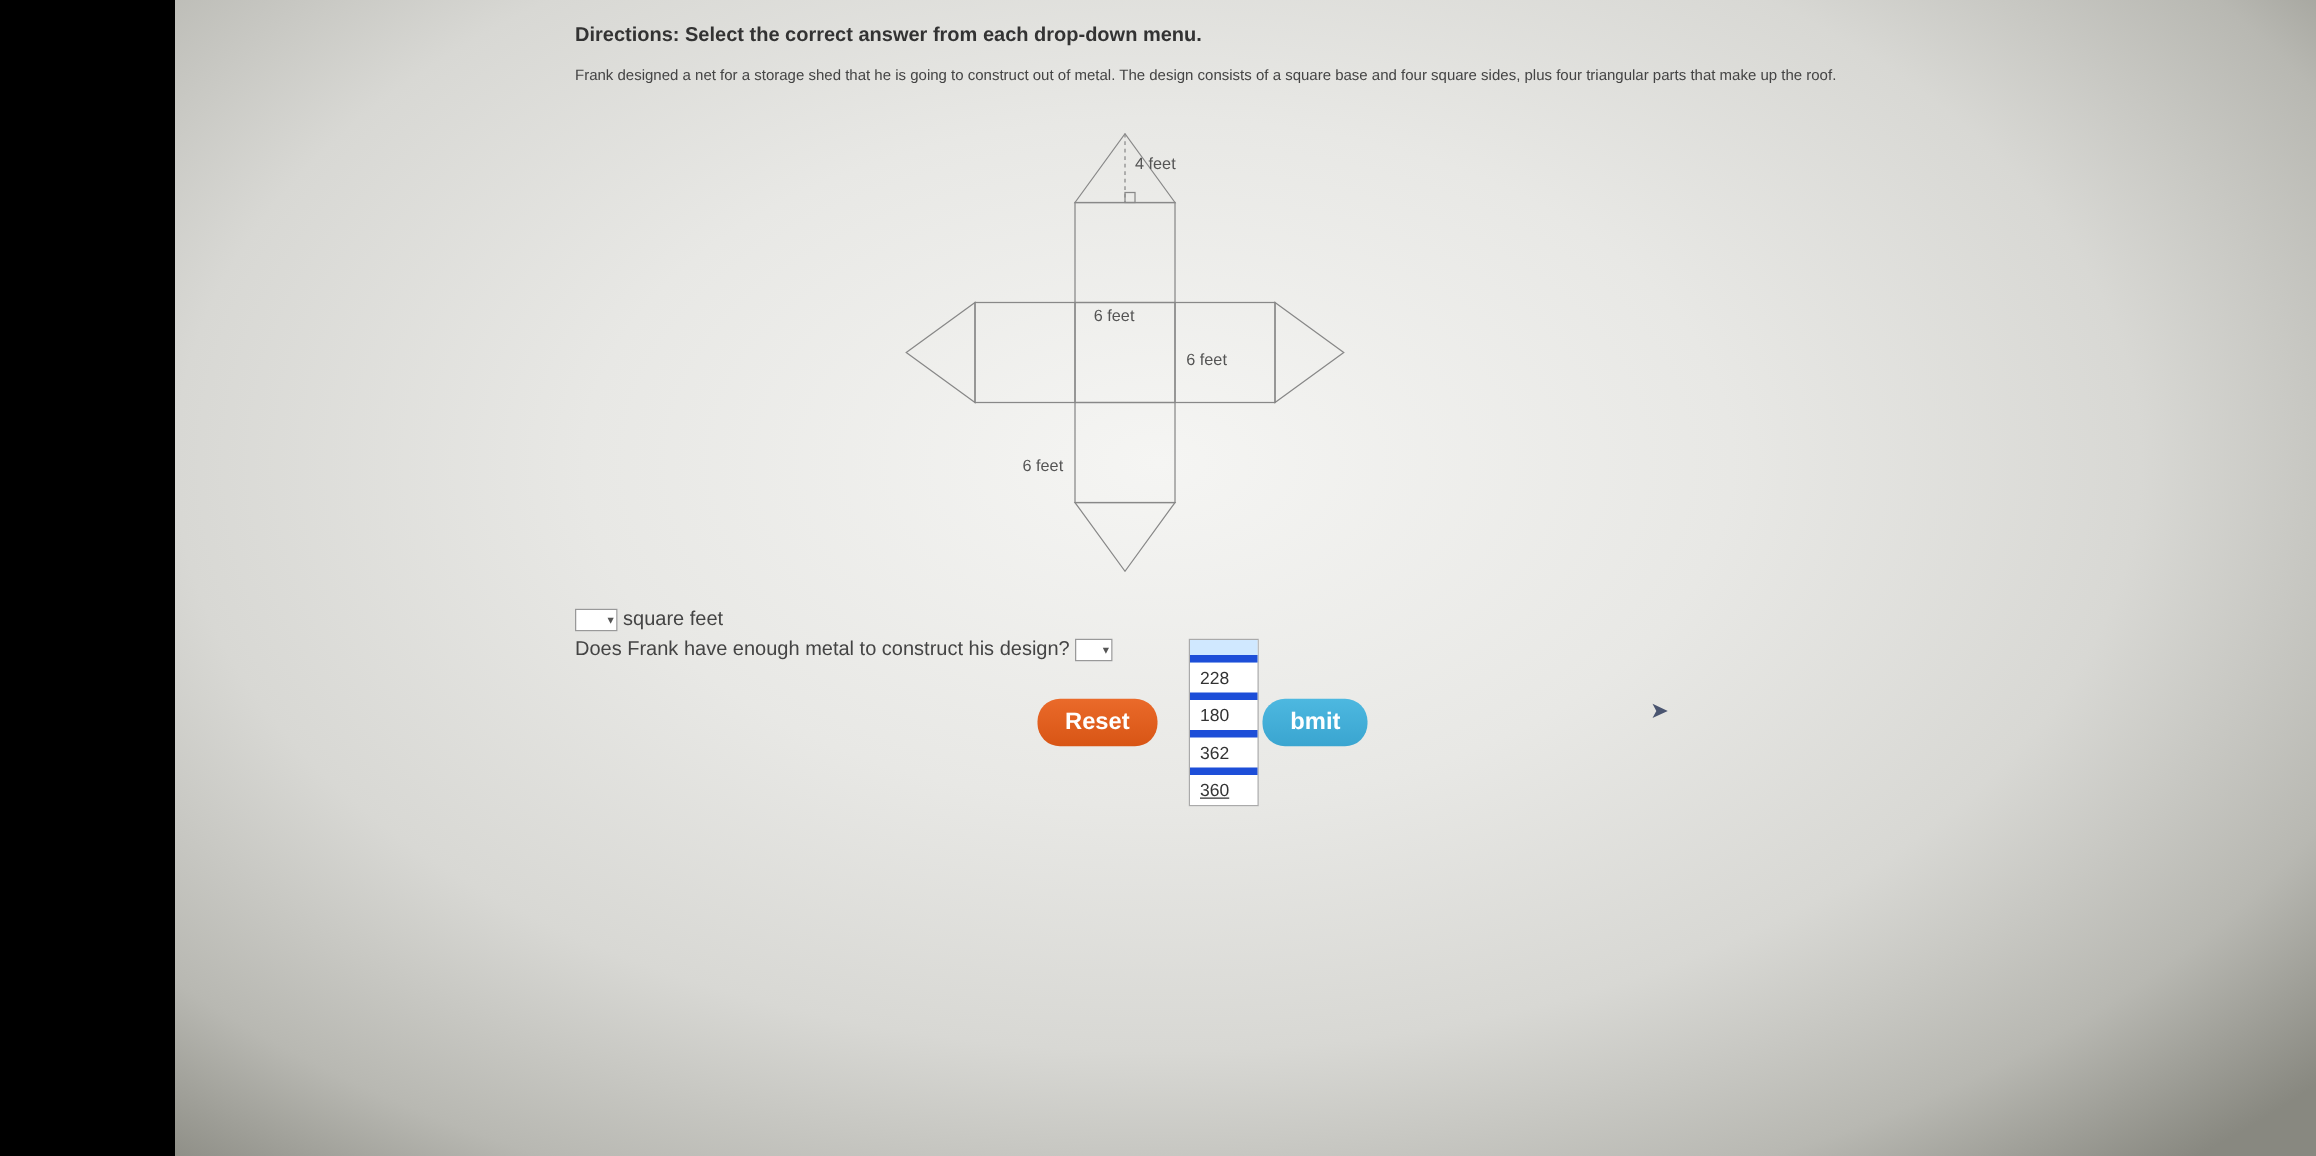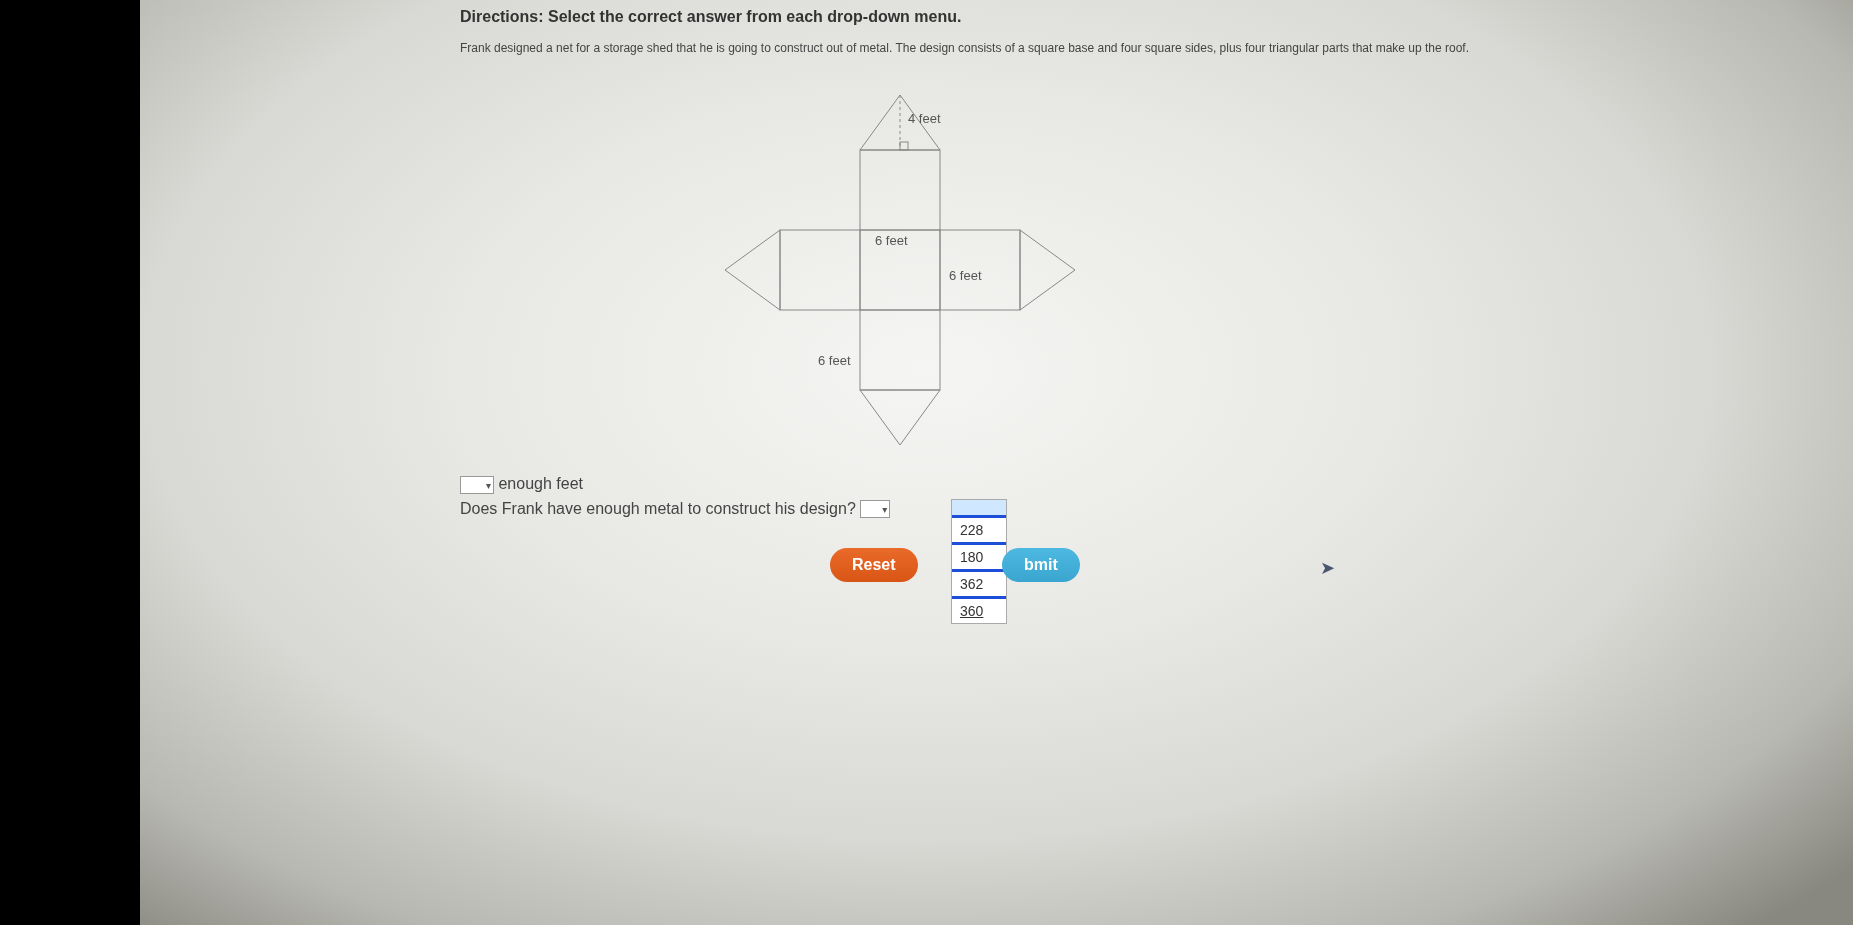--- a/index.html
+++ b/index.html
@@ -18,21 +18,21 @@
     }
     .left-black {
       width: 140px;
       height: 100%;
       background: #000;
       flex-shrink: 0;
     }
     .content-area {
       flex: 1;
       position: relative;
-      padding-top: 0;
+      padding-top: 12px;
     }
     .problem-content {
       margin-left: 320px;
       max-width: 1050px;
       padding-top: 8px;
     }
     .directions {
       font-weight: bold;
       color: #333;
       font-size: 16px;
@@ -95,42 +95,42 @@
       margin-top: 30px;
       margin-left: 370px;
       position: relative;
     }
     .btn {
       display: inline-block;
       padding: 8px 22px;
       border-radius: 18px;
       color: #fff;
       font-weight: bold;
-      font-size: 16px;
+      font-size: 19px;
       border: none;
       cursor: pointer;
     }
     .btn-reset {
       background: linear-gradient(#ea6a2a, #d85515);
     }
     .btn-submit {
       background: linear-gradient(#4db8e0, #3aa5d0);
       margin-left: 80px;
     }
     .dropdown-list {
       position: absolute;
       border: 1px solid #aaa;
       background: #fff;
       width: 56px;
       font-size: 14px;
       color: #333;
     }
     .dropdown-list .item {
       padding: 4px 8px;
-      border-bottom: 3px solid #1d4ed8;
+      border-bottom: 6px solid #1d4ed8;
     }
     .dropdown-list .item:first-child {
       background: #d0e8ff;
       height: 18px;
       padding: 2px 8px;
     }
     .dropdown-list .item:last-child {
       border-bottom: none;
       text-decoration: underline;
     }
@@ -185,21 +185,21 @@
           <text x="168" y="290" class="diagram-label">6 feet</text>
         </svg>
       </div>
 
 
       <div style="position:relative;">
         <p class="question-line">
           <span class="dropdown dropdown-small" style="width:34px;">
             <span class="dropdown-arrow">▾</span>
           </span>
-          <span>enough feet</span>
+          <span>square feet</span>
         </p>
         <p class="question-line">
           <span>Does Frank have enough metal to construct his design?</span>
           <span class="dropdown dropdown-small" style="width:30px;">
             <span class="dropdown-arrow">▾</span>
           </span>
         </p>
 
         <div class="dropdown-list" style="left:491px; top:24px;">
           <div class="item"></div>

